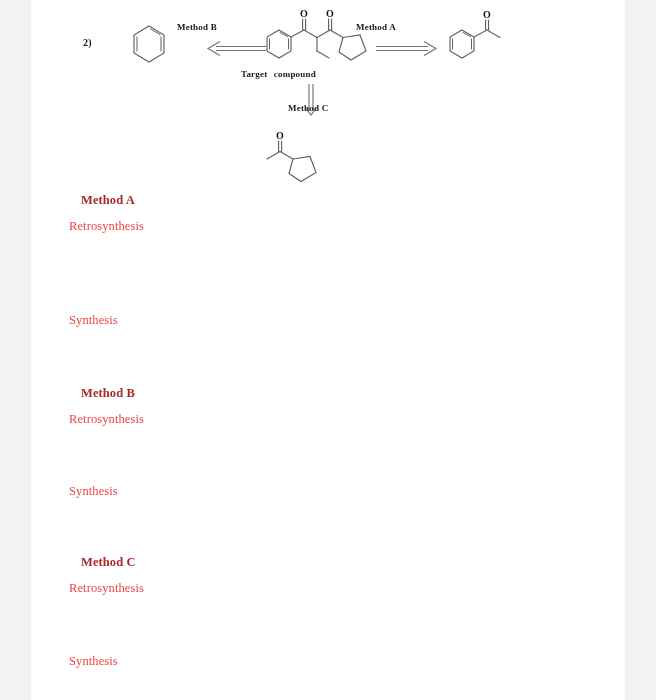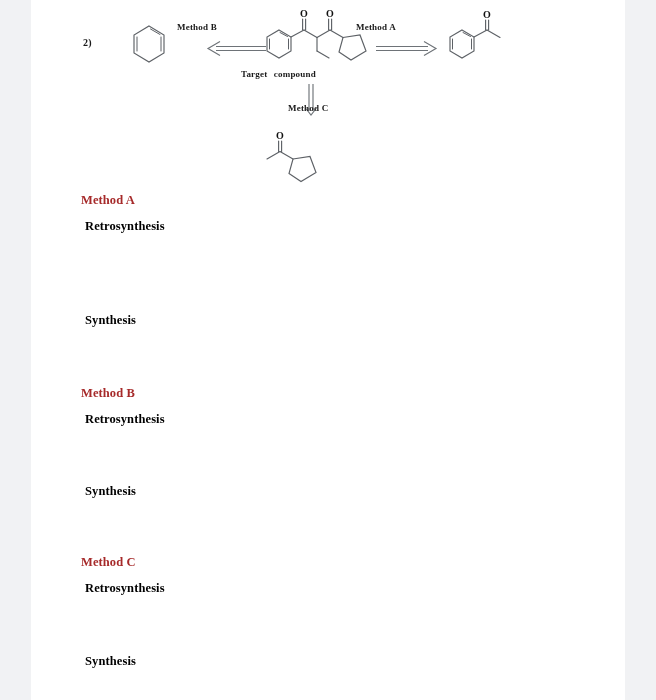--- a/index.html
+++ b/index.html
@@ -88,24 +88,24 @@
   .section-title {
     position: absolute;
     left: 50px;
     font-size: 12.5px;
     font-weight: bold;
     color: #a62a2a;
     letter-spacing: 0.1px;
   }
   .sub-title {
     position: absolute;
-    left: 54px;
+    left: 38px;
     font-size: 12.5px;
-    font-weight: bold;
-    color: #000000;
+    font-weight: normal;
+    color: #ef4444;
     letter-spacing: 0.1px;
   }
   .answer-space {
     position: absolute;
     left: 50px;
     width: 500px;
     height: 52px;
   }
 </style>
 </head>

